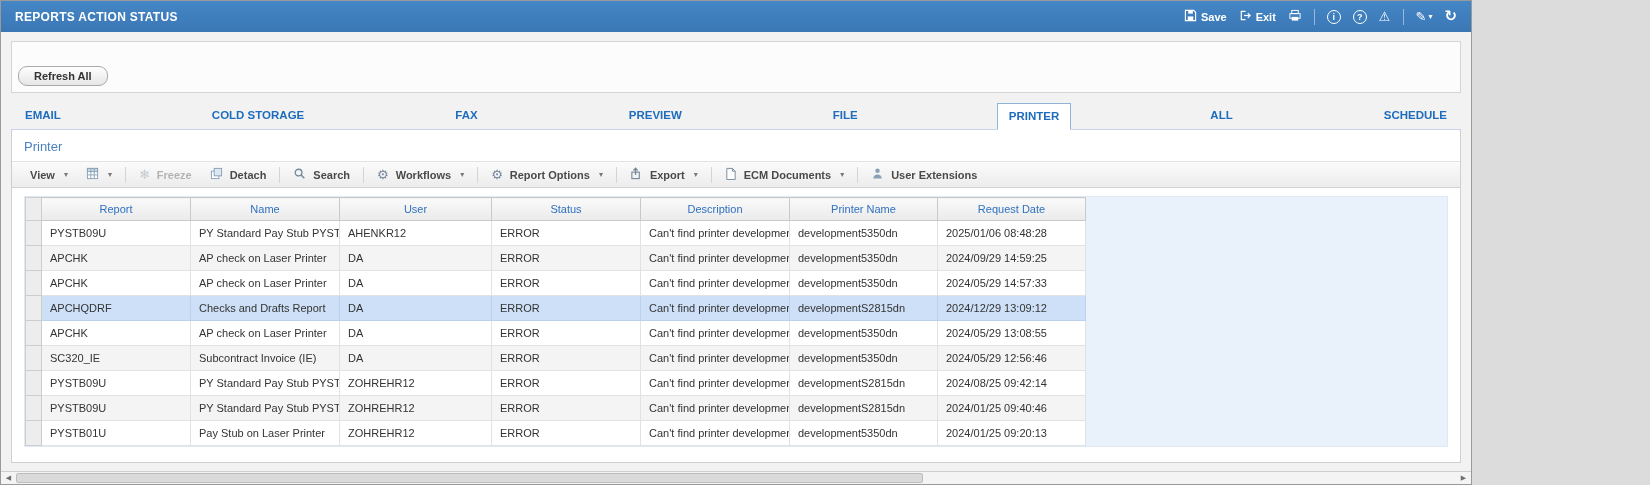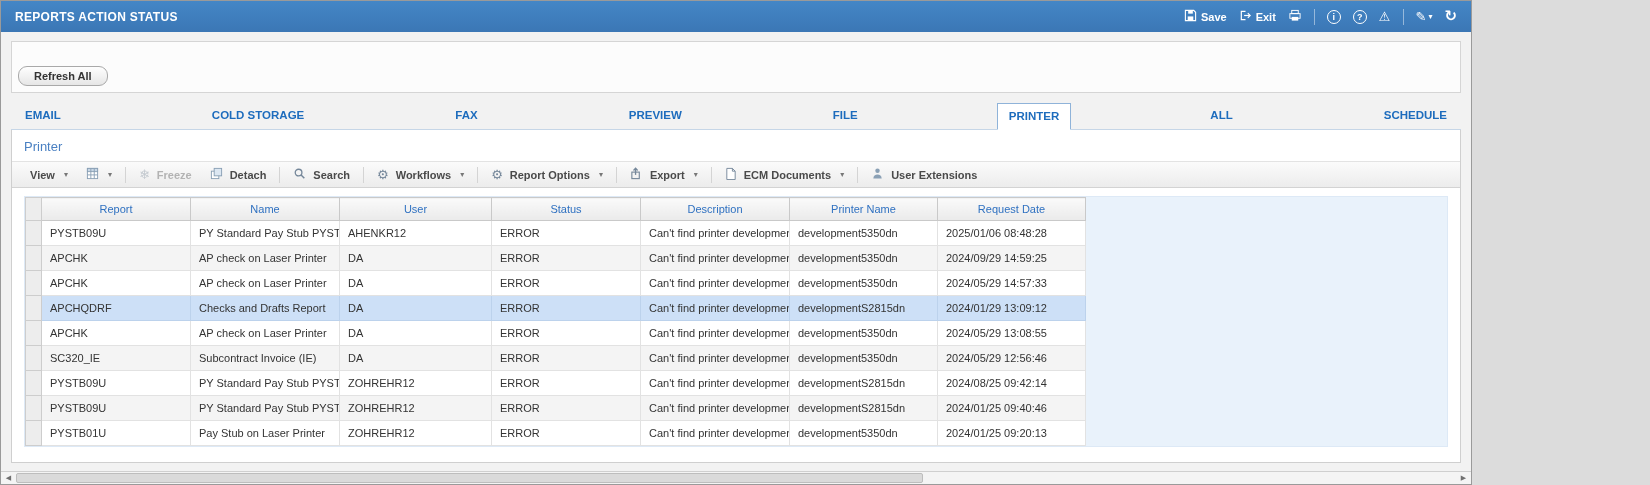--- a/index.html
+++ b/index.html
@@ -277,21 +277,21 @@
     <td>2024/05/29 14:57:33</td>
   </tr>
               <tr class="selected">
     <td class="sel"></td>
     <td>APCHQDRF</td>
     <td>Checks and Drafts Report</td>
     <td>DA</td>
     <td>ERROR</td>
     <td>Can't find printer developmentS2</td>
     <td>developmentS2815dn</td>
-    <td>2024/01/29 13:09:12</td>
+    <td>2024/12/29 13:09:12</td>
   </tr>
               <tr>
     <td class="sel"></td>
     <td>APCHK</td>
     <td>AP check on Laser Printer</td>
     <td>DA</td>
     <td>ERROR</td>
     <td>Can't find printer development53</td>
     <td>development5350dn</td>
     <td>2024/05/29 13:08:55</td>

